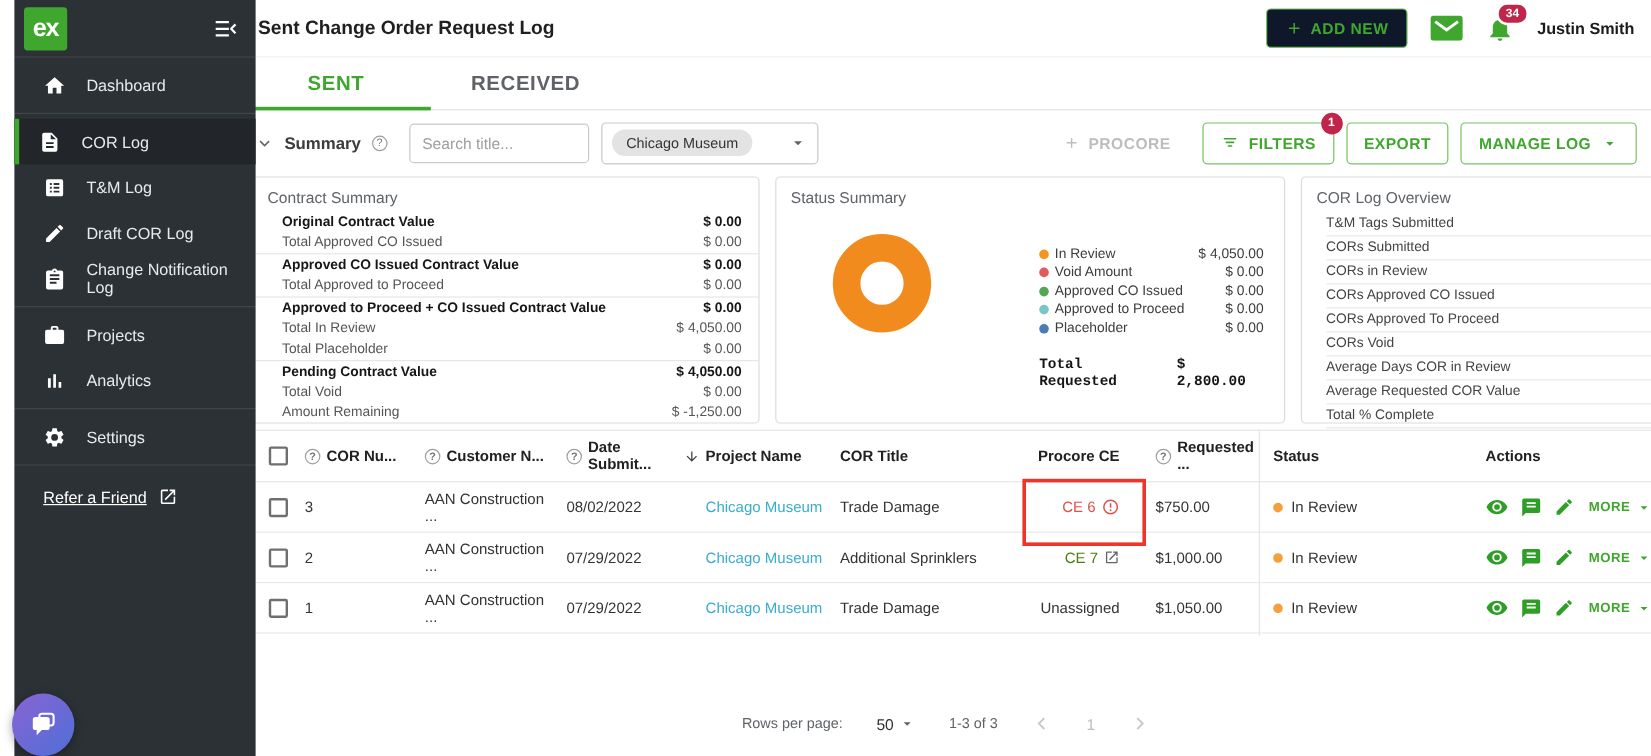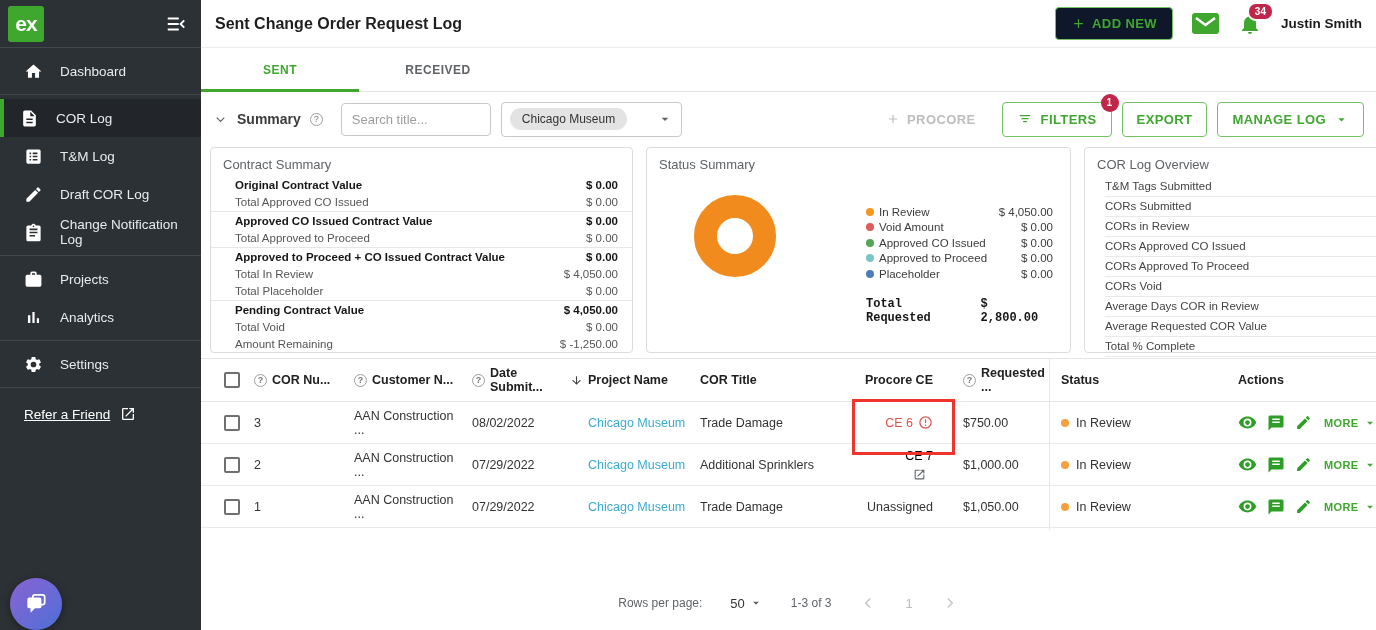--- a/index.html
+++ b/index.html
@@ -4,42 +4,42 @@
 <style>
   * { margin:0; padding:0; box-sizing:border-box; }
   html,body { width:1376px; height:630px; }
   body {
     position:relative; overflow:hidden; background:#fff;
     font-family:"Liberation Sans", sans-serif; color:#212121;
   }
   svg { display:block; }
 
   
-  .sidebar { position:absolute; left:0; top:0; width:201px; height:630px; background:#2C3135; color:#ECEFF0; z-index:5; }
+  .sidebar { position:absolute; left:12px; top:0; width:201px; height:630px; background:#2C3135; color:#ECEFF0; z-index:5; }
   .logo-row { height:48px; display:flex; align-items:center; justify-content:space-between; padding:0 14px 0 8px; border-bottom:1px solid rgba(255,255,255,.10); }
   .logo { width:36px; height:36px; background:#3FA72E; border-radius:3px; color:#fff; font-weight:bold; font-size:21px; display:flex; align-items:center; justify-content:center; letter-spacing:-1px; }
   .nav-group { border-bottom:1px solid rgba(255,255,255,.10); padding:4px 0; }
   .nav-item { height:38px; display:flex; align-items:center; gap:17px; padding-left:20px; font-size:13.5px; cursor:pointer; border-left:4px solid transparent; color:#E8EBEB; }
   .nav-item .nicon { width:19px; height:19px; flex:0 0 19px; }
   .nav-item.active { background:#22262A; border-left-color:#3FA72E;padding-left:16px; }
   .refer-row { display:flex; align-items:center; gap:10px; padding:18px 0 0 24px; font-size:13.5px; }
   .refer-link { color:#fff; text-decoration:underline; cursor:pointer; }
 
   
   .topbar { position:absolute; left:201px; top:0; width:1175px; height:48px; background:#fff; border-bottom:1px solid #ececec; display:flex; align-items:center; padding:0 14px; }
   .page-title { font-size:16px; font-weight:bold; color:#1f1f1f; flex:1; }
   .topbar-right { display:flex; align-items:center; gap:19px; }
   .btn-add-new { display:flex; align-items:center; gap:6px; border:1px solid #74C263; background:#0f172a; color:#3FA72E; font-weight:bold; font-size:13px; letter-spacing:.4px; border-radius:4px; padding:8px 15px; cursor:pointer; font-family:inherit; }
   .bell-wrap { position:relative; cursor:pointer; }
   .badge { position:absolute; top:-10px; right:-12px; background:#BF2649; color:#fff; font-size:10px; font-weight:bold; padding:2px 6px; border-radius:9px; border:2px solid #fff; }
   .user-name { font-size:13.5px; font-weight:bold; color:#1b1b1b; cursor:pointer; }
 
   
   .tabbar { position:absolute; left:201px; top:48px; width:1175px; height:44px; background:#fff; border-bottom:1px solid #e4e4e4; display:flex; }
-  .tab { width:158px; display:flex; align-items:center; justify-content:center; font-size:12px; font-weight:bold; letter-spacing:.5px; color:#5f6368; position:relative; cursor:pointer; }
+  .tab { width:158px; display:flex; align-items:center; justify-content:center; font-size:17px; font-weight:bold; letter-spacing:.5px; color:#5f6368; position:relative; cursor:pointer; }
   .tab.active { color:#3FA72E; }
   .tab.active::after { content:""; position:absolute; left:0; right:0; bottom:-1px; height:3px; background:#3FA72E; }
 
   
   .toolbar { position:absolute; left:201px; top:92px; width:1175px; height:54px; display:flex; align-items:center; padding:0 12px; gap:10px; }
   .summary-toggle { display:flex; align-items:center; gap:9px; cursor:pointer; margin-right:8px; }
   .summary-label { font-size:14px; font-weight:bold; color:#3c3c3c; }
   .help-dot { width:13px; height:13px; border:1px solid #9e9e9e; border-radius:50%; color:#757575; font-size:9px; line-height:11px; text-align:center; display:inline-block; flex:0 0 13px; }
   .search-input { width:150px; height:33px; border:1px solid #c9c9c9; border-radius:4px; padding:0 10px; font-size:13px; font-family:inherit; color:#333; }
   .search-input::placeholder { color:#9e9e9e; }
@@ -78,21 +78,21 @@
   .thead { height:44px; border-top:1px solid #e6e6e6; border-bottom:1px solid #e6e6e6; font-weight:bold; font-size:12.5px; color:#212121; }
   .trow { height:42px; border-bottom:1px solid #e9e9e9; font-size:12.5px; color:#333; }
   .cell, .th { padding-left:5px; display:flex; align-items:center; gap:5px; }
   .col-ce { justify-content:flex-end; padding-right:16px; }
   .col-req { padding-left:14px; }
   .col-status { padding-left:12px; gap:7px; }
   .checkbox { width:16px; height:16px; border:2px solid #6f6f6f; border-radius:2px; margin-left:18px; cursor:pointer; background:#fff; }
   .link { color:#3AACCD; cursor:pointer; }
   .status-dot { width:8px; height:8px; border-radius:50%; background:#F5A03C; flex:0 0 8px; }
   .ce-error { color:#DD524C; display:flex; align-items:center; gap:5px; }
-  .ce-linked { color:#000000; display:flex; align-items:center; gap:5px;flex-direction:column; }
+  .ce-linked { color:#4d7c0f; display:flex; align-items:center; gap:5px; }
   .actions { gap:10px; padding-left:4px; }
   .action-ico { cursor:pointer; }
   .more-btn { display:flex; align-items:center; gap:4px; color:#3FA72E; font-size:11px; font-weight:bold; letter-spacing:.4px; cursor:pointer; margin-left:2px; background:none; border:none; font-family:inherit; }
   .vdivider { position:absolute; left:848px; top:0; bottom:0; width:1px; background:#e6e6e6; }
 
   
   .annotation-box { position:absolute; left:852px; top:399px; width:103px; height:56px; border:3px solid #EE352C; z-index:9; pointer-events:none; }
 
   
   .pagination { position:absolute; left:201px; top:594px; width:1175px; display:flex; align-items:center; justify-content:center; gap:28px; font-size:12px; color:#5f6368; }

